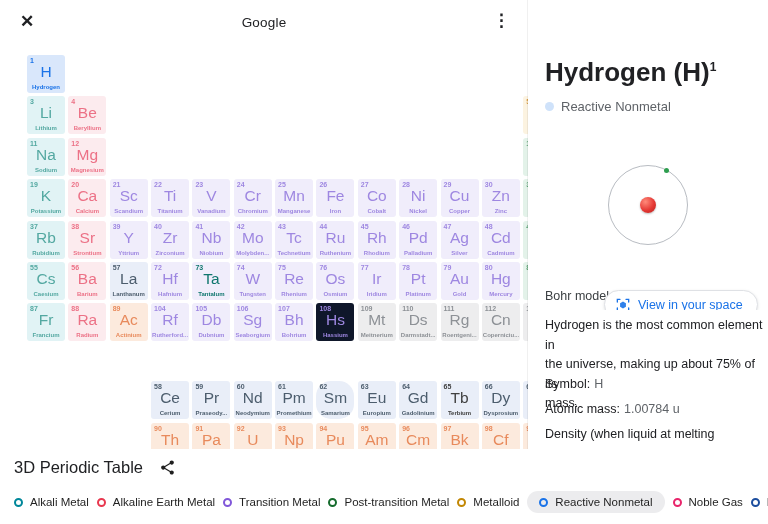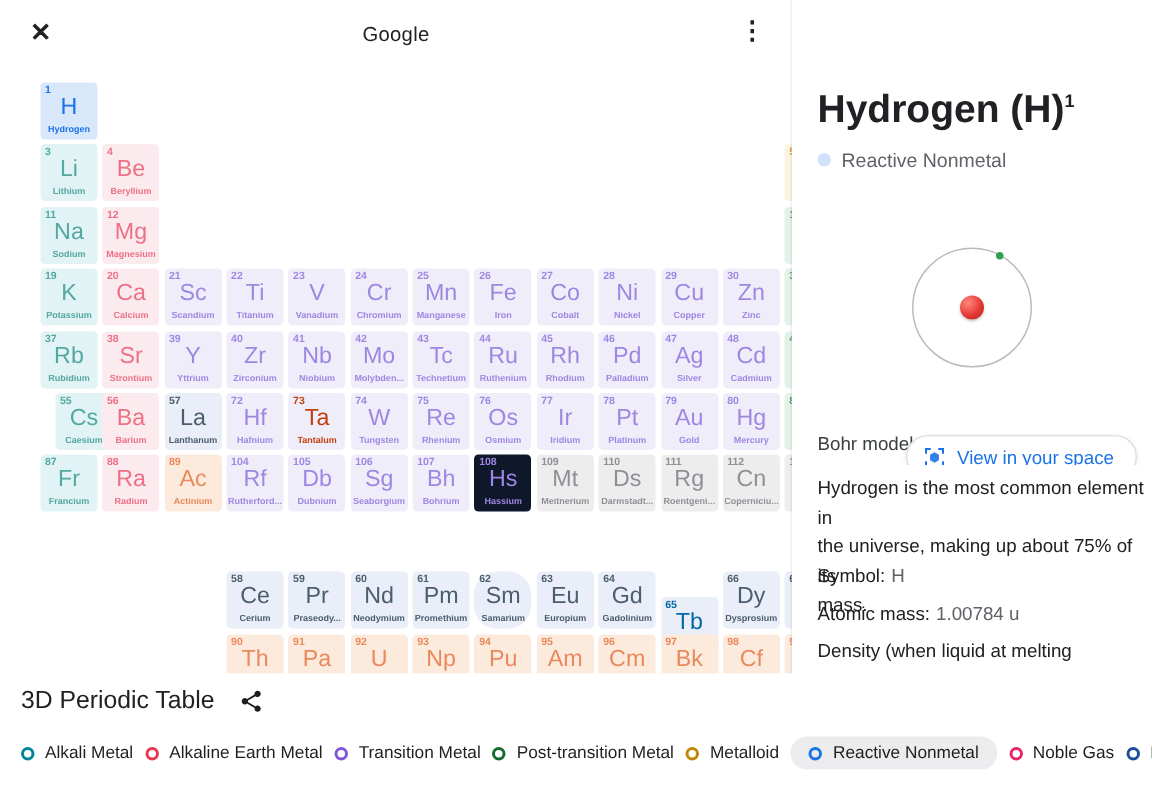--- a/index.html
+++ b/index.html
@@ -216,41 +216,41 @@
         <div class="tile" style="left: 481.85px; top: 220.6px; background: rgb(240, 237, 251); color: rgb(158, 135, 225);">
           <span class="num">48</span>
           <span class="sym">Cd</span>
           <span class="name">Cadmium</span>
         </div>
         <div class="tile" style="left: 523.2px; top: 220.6px; background: rgb(227, 242, 233); color: rgb(91, 162, 115);">
           <span class="num">49</span>
           <span class="sym">In</span>
           <span class="name"></span>
         </div>
-        <div class="tile" style="left: 37px; top: 262px; background: rgb(225, 243, 245); color: rgb(83, 168, 161);">
+        <div class="tile" style="left: 27px; top: 262px; background: rgb(225, 243, 245); color: rgb(83, 168, 161);">
           <span class="num">55</span>
           <span class="sym">Cs</span>
           <span class="name">Caesium</span>
         </div>
         <div class="tile" style="left: 68.35px; top: 262px; background: rgb(252, 235, 238); color: rgb(236, 113, 134);">
           <span class="num">56</span>
           <span class="sym">Ba</span>
           <span class="name">Barium</span>
         </div>
         <div class="tile" style="left: 109.7px; top: 262px; background: rgb(233, 238, 248); color: rgb(76, 93, 109);">
           <span class="num">57</span>
           <span class="sym">La</span>
           <span class="name">Lanthanum</span>
         </div>
         <div class="tile" style="left: 151.05px; top: 262px; background: rgb(240, 237, 251); color: rgb(158, 135, 225);">
           <span class="num">72</span>
           <span class="sym">Hf</span>
           <span class="name">Hafnium</span>
         </div>
-        <div class="tile" style="left: 192.4px; top: 262px; background: rgb(240, 237, 251); color: #c2410c;">
+        <div class="tile" style="left: 192.4px; top: 262px; background: rgb(240, 237, 251); color: #0f766e;">
           <span class="num">73</span>
           <span class="sym">Ta</span>
           <span class="name">Tantalum</span>
         </div>
         <div class="tile" style="left: 233.75px; top: 262px; background: rgb(240, 237, 251); color: rgb(158, 135, 225);">
           <span class="num">74</span>
           <span class="sym">W</span>
           <span class="name">Tungsten</span>
         </div>
         <div class="tile" style="left: 275.1px; top: 262px; background: rgb(240, 237, 251); color: rgb(158, 135, 225);">
@@ -381,21 +381,21 @@
         <div class="tile" style="left: 357.8px; top: 381px; background: rgb(233, 238, 248); color: rgb(76, 93, 109);">
           <span class="num">63</span>
           <span class="sym">Eu</span>
           <span class="name">Europium</span>
         </div>
         <div class="tile" style="left: 399.15px; top: 381px; background: rgb(233, 238, 248); color: rgb(76, 93, 109);">
           <span class="num">64</span>
           <span class="sym">Gd</span>
           <span class="name">Gadolinium</span>
         </div>
-        <div class="tile" style="left: 440.5px; top: 398px; background: rgb(233, 238, 248); color: #0369a1;">
+        <div class="tile" style="left: 440.5px; top: 381px; background: rgb(233, 238, 248); color: #404040;">
           <span class="num">65</span>
           <span class="sym">Tb</span>
           <span class="name">Terbium</span>
         </div>
         <div class="tile" style="left: 481.85px; top: 381px; background: rgb(233, 238, 248); color: rgb(76, 93, 109);">
           <span class="num">66</span>
           <span class="sym">Dy</span>
           <span class="name">Dysprosium</span>
         </div>
         <div class="tile" style="left: 523.2px; top: 381px; background: rgb(233, 238, 248); color: rgb(76, 93, 109);">

